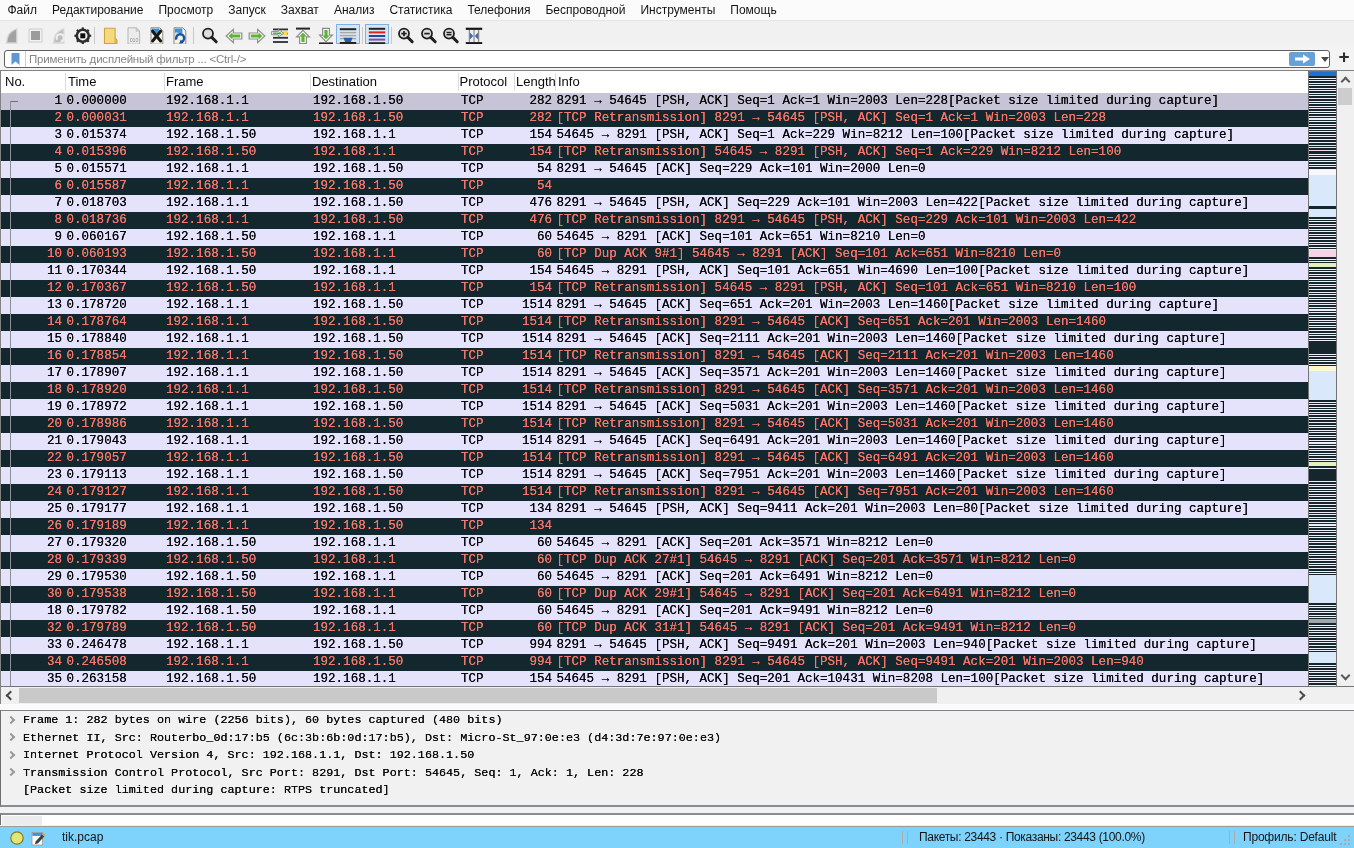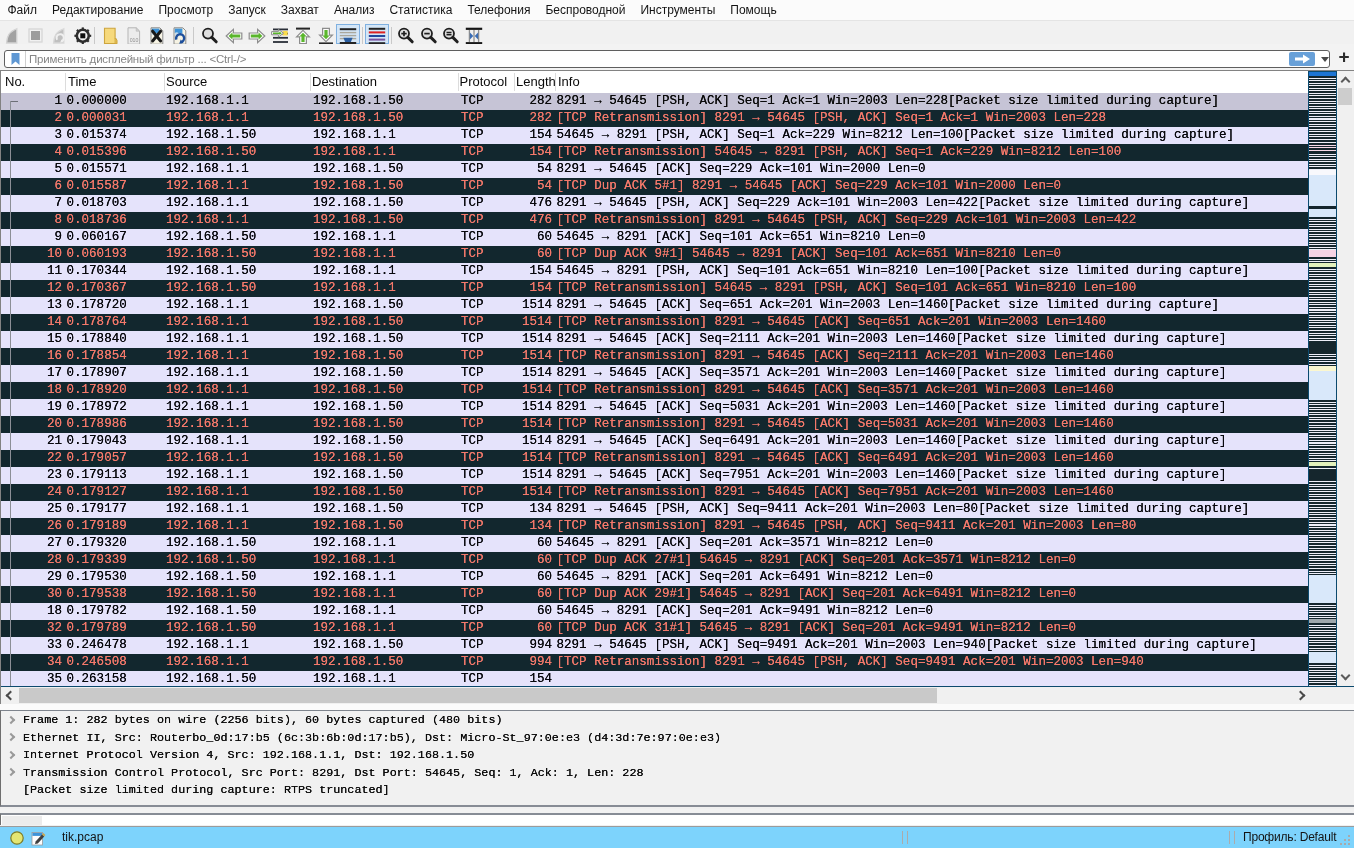--- a/index.html
+++ b/index.html
@@ -14,21 +14,21 @@
 .tbox{position:absolute;top:3px;width:24px;height:20px;background:#d4e6f7;border:1px solid #7fb0e0}
 
 #filterbar{position:absolute;left:0;top:44px;width:1354px;height:26px;background:#f3f3f3}
 #finput{position:absolute;left:4px;top:6px;width:1326px;height:18px;background:#fff;border:1px solid #5f5f5f;border-radius:3px}
 #fbook{position:absolute;left:0;top:0;width:21px;height:16px;border-right:1px solid #cfcfcf}
 #fph{position:absolute;left:24px;top:0;font-size:11.5px;line-height:16px;letter-spacing:-0.2px;color:#868686}
 #fgo{position:absolute;left:1284px;top:1px;width:26px;height:14px;background:#68a0d8;border-radius:2px}
 #fcaret{position:absolute;left:1316px;top:6px;width:0;height:0;border-left:4px solid transparent;border-right:4px solid transparent;border-top:5px solid #494949}
 #fplus{position:absolute;left:1334px;top:3px;width:20px;height:20px;font-size:19px;line-height:20px;color:#2c2c2c;text-align:center;font-weight:bold}
 
-#tablewrap{position:absolute;left:0;top:70px;width:1354px;height:634px;background:#0c4a6e;border-top:1px solid #828282;border-left:1px solid #828282}
+#tablewrap{position:absolute;left:0;top:70px;width:1354px;height:634px;background:#737373;border-top:1px solid #828282;border-left:1px solid #828282}
 #thead{position:absolute;left:0;top:0;width:1307px;height:22px;background:#fff}
 #thead .h{position:absolute;top:0;font-size:13px;line-height:22px;color:#0a0a0a}
 #thead .hs{position:absolute;top:2px;width:1px;height:18px;background:#dcdcdc}
 #rows{position:absolute;left:0;top:22px;width:1307px;height:593px;overflow:hidden}
 .r{position:absolute;left:0;width:1307px;height:17px;line-height:17px;font-family:"Liberation Mono",monospace;font-size:12.55px;white-space:pre;text-shadow:0 0 0.45px currentColor}
 .r span{position:absolute;top:0}
 .lt{background:#e5e3fb;color:#07070c}
 .dk{background:#12272e;color:#f4796b}
 .sel{background:#c6c4d6;color:#0a0a0a}
 .no{left:0;width:61px;text-align:right}
@@ -219,68 +219,68 @@
           </svg></div>
   <div id="fcaret"></div>
  </div>
  <div id="fplus">+</div>
 </div>
 
 <div id="tablewrap">
  <div id="thead">
   <span class="h" style="left:4px">No.</span>
   <span class="h" style="left:67px">Time</span>
-  <span class="h" style="left:165px">Source</span>
+  <span class="h" style="left:165px">Frame</span>
   <span class="h" style="left:311px">Destination</span>
   <span class="h" style="left:458.5px">Protocol</span>
   <span class="h" style="left:515px">Length</span>
   <span class="h" style="left:557px">Info</span>
   <span class="hs" style="left:64px"></span>
   <span class="hs" style="left:163px"></span>
   <span class="hs" style="left:309px"></span>
   <span class="hs" style="left:457px"></span>
   <span class="hs" style="left:512.5px"></span>
   <span class="hs" style="left:554px"></span>
  </div>
  <div id="rows">
 <div class="r sel" style="top:0px"><span class="no">1</span><span class="tc">0.000000</span><span class="sc">192.168.1.1</span><span class="dc">192.168.1.50</span><span class="pc">TCP</span><span class="lc">282</span><span class="ic">8291 → 54645 [PSH, ACK] Seq=1 Ack=1 Win=2003 Len=228[Packet size limited during capture]</span></div>
 <div class="r dk" style="top:17px"><span class="no">2</span><span class="tc">0.000031</span><span class="sc">192.168.1.1</span><span class="dc">192.168.1.50</span><span class="pc">TCP</span><span class="lc">282</span><span class="ic">[TCP Retransmission] 8291 → 54645 [PSH, ACK] Seq=1 Ack=1 Win=2003 Len=228</span></div>
 <div class="r lt" style="top:34px"><span class="no">3</span><span class="tc">0.015374</span><span class="sc">192.168.1.50</span><span class="dc">192.168.1.1</span><span class="pc">TCP</span><span class="lc">154</span><span class="ic">54645 → 8291 [PSH, ACK] Seq=1 Ack=229 Win=8212 Len=100[Packet size limited during capture]</span></div>
 <div class="r dk" style="top:51px"><span class="no">4</span><span class="tc">0.015396</span><span class="sc">192.168.1.50</span><span class="dc">192.168.1.1</span><span class="pc">TCP</span><span class="lc">154</span><span class="ic">[TCP Retransmission] 54645 → 8291 [PSH, ACK] Seq=1 Ack=229 Win=8212 Len=100</span></div>
 <div class="r lt" style="top:68px"><span class="no">5</span><span class="tc">0.015571</span><span class="sc">192.168.1.1</span><span class="dc">192.168.1.50</span><span class="pc">TCP</span><span class="lc">54</span><span class="ic">8291 → 54645 [ACK] Seq=229 Ack=101 Win=2000 Len=0</span></div>
-<div class="r dk" style="top:85px"><span class="no">6</span><span class="tc">0.015587</span><span class="sc">192.168.1.1</span><span class="dc">192.168.1.50</span><span class="pc">TCP</span><span class="lc">54</span><span class="ic">[TCP Dup ACK 5#1] 8291 → 54645 [ACK] Seq=229 Ack=101 Win=2000 Len=0</span></div>
+<div class="r dk" style="top:85px"><span class="no">6</span><span class="tc">0.015587</span><span class="sc">192.168.1.1</span><span class="dc">192.168.1.50</span><span class="pc">TCP</span><span class="lc">54</span></div>
 <div class="r lt" style="top:102px"><span class="no">7</span><span class="tc">0.018703</span><span class="sc">192.168.1.1</span><span class="dc">192.168.1.50</span><span class="pc">TCP</span><span class="lc">476</span><span class="ic">8291 → 54645 [PSH, ACK] Seq=229 Ack=101 Win=2003 Len=422[Packet size limited during capture]</span></div>
 <div class="r dk" style="top:119px"><span class="no">8</span><span class="tc">0.018736</span><span class="sc">192.168.1.1</span><span class="dc">192.168.1.50</span><span class="pc">TCP</span><span class="lc">476</span><span class="ic">[TCP Retransmission] 8291 → 54645 [PSH, ACK] Seq=229 Ack=101 Win=2003 Len=422</span></div>
 <div class="r lt" style="top:136px"><span class="no">9</span><span class="tc">0.060167</span><span class="sc">192.168.1.50</span><span class="dc">192.168.1.1</span><span class="pc">TCP</span><span class="lc">60</span><span class="ic">54645 → 8291 [ACK] Seq=101 Ack=651 Win=8210 Len=0</span></div>
 <div class="r dk" style="top:153px"><span class="no">10</span><span class="tc">0.060193</span><span class="sc">192.168.1.50</span><span class="dc">192.168.1.1</span><span class="pc">TCP</span><span class="lc">60</span><span class="ic">[TCP Dup ACK 9#1] 54645 → 8291 [ACK] Seq=101 Ack=651 Win=8210 Len=0</span></div>
-<div class="r lt" style="top:170px"><span class="no">11</span><span class="tc">0.170344</span><span class="sc">192.168.1.50</span><span class="dc">192.168.1.1</span><span class="pc">TCP</span><span class="lc">154</span><span class="ic">54645 → 8291 [PSH, ACK] Seq=101 Ack=651 Win=8210 Len=100[Packet size limited during capture]</span></div>
+<div class="r lt" style="top:170px"><span class="no">11</span><span class="tc">0.170344</span><span class="sc">192.168.1.50</span><span class="dc">192.168.1.1</span><span class="pc">TCP</span><span class="lc">154</span><span class="ic">54645 → 8291 [PSH, ACK] Seq=101 Ack=651 Win=4690 Len=100[Packet size limited during capture]</span></div>
 <div class="r dk" style="top:187px"><span class="no">12</span><span class="tc">0.170367</span><span class="sc">192.168.1.50</span><span class="dc">192.168.1.1</span><span class="pc">TCP</span><span class="lc">154</span><span class="ic">[TCP Retransmission] 54645 → 8291 [PSH, ACK] Seq=101 Ack=651 Win=8210 Len=100</span></div>
 <div class="r lt" style="top:204px"><span class="no">13</span><span class="tc">0.178720</span><span class="sc">192.168.1.1</span><span class="dc">192.168.1.50</span><span class="pc">TCP</span><span class="lc">1514</span><span class="ic">8291 → 54645 [ACK] Seq=651 Ack=201 Win=2003 Len=1460[Packet size limited during capture]</span></div>
 <div class="r dk" style="top:221px"><span class="no">14</span><span class="tc">0.178764</span><span class="sc">192.168.1.1</span><span class="dc">192.168.1.50</span><span class="pc">TCP</span><span class="lc">1514</span><span class="ic">[TCP Retransmission] 8291 → 54645 [ACK] Seq=651 Ack=201 Win=2003 Len=1460</span></div>
 <div class="r lt" style="top:238px"><span class="no">15</span><span class="tc">0.178840</span><span class="sc">192.168.1.1</span><span class="dc">192.168.1.50</span><span class="pc">TCP</span><span class="lc">1514</span><span class="ic">8291 → 54645 [ACK] Seq=2111 Ack=201 Win=2003 Len=1460[Packet size limited during capture]</span></div>
 <div class="r dk" style="top:255px"><span class="no">16</span><span class="tc">0.178854</span><span class="sc">192.168.1.1</span><span class="dc">192.168.1.50</span><span class="pc">TCP</span><span class="lc">1514</span><span class="ic">[TCP Retransmission] 8291 → 54645 [ACK] Seq=2111 Ack=201 Win=2003 Len=1460</span></div>
 <div class="r lt" style="top:272px"><span class="no">17</span><span class="tc">0.178907</span><span class="sc">192.168.1.1</span><span class="dc">192.168.1.50</span><span class="pc">TCP</span><span class="lc">1514</span><span class="ic">8291 → 54645 [ACK] Seq=3571 Ack=201 Win=2003 Len=1460[Packet size limited during capture]</span></div>
 <div class="r dk" style="top:289px"><span class="no">18</span><span class="tc">0.178920</span><span class="sc">192.168.1.1</span><span class="dc">192.168.1.50</span><span class="pc">TCP</span><span class="lc">1514</span><span class="ic">[TCP Retransmission] 8291 → 54645 [ACK] Seq=3571 Ack=201 Win=2003 Len=1460</span></div>
 <div class="r lt" style="top:306px"><span class="no">19</span><span class="tc">0.178972</span><span class="sc">192.168.1.1</span><span class="dc">192.168.1.50</span><span class="pc">TCP</span><span class="lc">1514</span><span class="ic">8291 → 54645 [ACK] Seq=5031 Ack=201 Win=2003 Len=1460[Packet size limited during capture]</span></div>
 <div class="r dk" style="top:323px"><span class="no">20</span><span class="tc">0.178986</span><span class="sc">192.168.1.1</span><span class="dc">192.168.1.50</span><span class="pc">TCP</span><span class="lc">1514</span><span class="ic">[TCP Retransmission] 8291 → 54645 [ACK] Seq=5031 Ack=201 Win=2003 Len=1460</span></div>
 <div class="r lt" style="top:340px"><span class="no">21</span><span class="tc">0.179043</span><span class="sc">192.168.1.1</span><span class="dc">192.168.1.50</span><span class="pc">TCP</span><span class="lc">1514</span><span class="ic">8291 → 54645 [ACK] Seq=6491 Ack=201 Win=2003 Len=1460[Packet size limited during capture]</span></div>
 <div class="r dk" style="top:357px"><span class="no">22</span><span class="tc">0.179057</span><span class="sc">192.168.1.1</span><span class="dc">192.168.1.50</span><span class="pc">TCP</span><span class="lc">1514</span><span class="ic">[TCP Retransmission] 8291 → 54645 [ACK] Seq=6491 Ack=201 Win=2003 Len=1460</span></div>
 <div class="r lt" style="top:374px"><span class="no">23</span><span class="tc">0.179113</span><span class="sc">192.168.1.1</span><span class="dc">192.168.1.50</span><span class="pc">TCP</span><span class="lc">1514</span><span class="ic">8291 → 54645 [ACK] Seq=7951 Ack=201 Win=2003 Len=1460[Packet size limited during capture]</span></div>
 <div class="r dk" style="top:391px"><span class="no">24</span><span class="tc">0.179127</span><span class="sc">192.168.1.1</span><span class="dc">192.168.1.50</span><span class="pc">TCP</span><span class="lc">1514</span><span class="ic">[TCP Retransmission] 8291 → 54645 [ACK] Seq=7951 Ack=201 Win=2003 Len=1460</span></div>
 <div class="r lt" style="top:408px"><span class="no">25</span><span class="tc">0.179177</span><span class="sc">192.168.1.1</span><span class="dc">192.168.1.50</span><span class="pc">TCP</span><span class="lc">134</span><span class="ic">8291 → 54645 [PSH, ACK] Seq=9411 Ack=201 Win=2003 Len=80[Packet size limited during capture]</span></div>
-<div class="r dk" style="top:425px"><span class="no">26</span><span class="tc">0.179189</span><span class="sc">192.168.1.1</span><span class="dc">192.168.1.50</span><span class="pc">TCP</span><span class="lc">134</span><span class="ic">[TCP Retransmission] 8291 → 54645 [PSH, ACK] Seq=9411 Ack=201 Win=2003 Len=80</span></div>
+<div class="r dk" style="top:425px"><span class="no">26</span><span class="tc">0.179189</span><span class="sc">192.168.1.1</span><span class="dc">192.168.1.50</span><span class="pc">TCP</span><span class="lc">134</span></div>
 <div class="r lt" style="top:442px"><span class="no">27</span><span class="tc">0.179320</span><span class="sc">192.168.1.50</span><span class="dc">192.168.1.1</span><span class="pc">TCP</span><span class="lc">60</span><span class="ic">54645 → 8291 [ACK] Seq=201 Ack=3571 Win=8212 Len=0</span></div>
 <div class="r dk" style="top:459px"><span class="no">28</span><span class="tc">0.179339</span><span class="sc">192.168.1.50</span><span class="dc">192.168.1.1</span><span class="pc">TCP</span><span class="lc">60</span><span class="ic">[TCP Dup ACK 27#1] 54645 → 8291 [ACK] Seq=201 Ack=3571 Win=8212 Len=0</span></div>
 <div class="r lt" style="top:476px"><span class="no">29</span><span class="tc">0.179530</span><span class="sc">192.168.1.50</span><span class="dc">192.168.1.1</span><span class="pc">TCP</span><span class="lc">60</span><span class="ic">54645 → 8291 [ACK] Seq=201 Ack=6491 Win=8212 Len=0</span></div>
 <div class="r dk" style="top:493px"><span class="no">30</span><span class="tc">0.179538</span><span class="sc">192.168.1.50</span><span class="dc">192.168.1.1</span><span class="pc">TCP</span><span class="lc">60</span><span class="ic">[TCP Dup ACK 29#1] 54645 → 8291 [ACK] Seq=201 Ack=6491 Win=8212 Len=0</span></div>
 <div class="r lt" style="top:510px"><span class="no">18</span><span class="tc">0.179782</span><span class="sc">192.168.1.50</span><span class="dc">192.168.1.1</span><span class="pc">TCP</span><span class="lc">60</span><span class="ic">54645 → 8291 [ACK] Seq=201 Ack=9491 Win=8212 Len=0</span></div>
 <div class="r dk" style="top:527px"><span class="no">32</span><span class="tc">0.179789</span><span class="sc">192.168.1.50</span><span class="dc">192.168.1.1</span><span class="pc">TCP</span><span class="lc">60</span><span class="ic">[TCP Dup ACK 31#1] 54645 → 8291 [ACK] Seq=201 Ack=9491 Win=8212 Len=0</span></div>
 <div class="r lt" style="top:544px"><span class="no">33</span><span class="tc">0.246478</span><span class="sc">192.168.1.1</span><span class="dc">192.168.1.50</span><span class="pc">TCP</span><span class="lc">994</span><span class="ic">8291 → 54645 [PSH, ACK] Seq=9491 Ack=201 Win=2003 Len=940[Packet size limited during capture]</span></div>
 <div class="r dk" style="top:561px"><span class="no">34</span><span class="tc">0.246508</span><span class="sc">192.168.1.1</span><span class="dc">192.168.1.50</span><span class="pc">TCP</span><span class="lc">994</span><span class="ic">[TCP Retransmission] 8291 → 54645 [PSH, ACK] Seq=9491 Ack=201 Win=2003 Len=940</span></div>
-<div class="r lt" style="top:578px"><span class="no">35</span><span class="tc">0.263158</span><span class="sc">192.168.1.50</span><span class="dc">192.168.1.1</span><span class="pc">TCP</span><span class="lc">154</span></div>
+<div class="r lt" style="top:578px"><span class="no">35</span><span class="tc">0.263158</span><span class="sc">192.168.1.50</span><span class="dc">192.168.1.1</span><span class="pc">TCP</span><span class="lc">154</span><span class="ic">54645 → 8291 [PSH, ACK] Seq=201 Ack=10431 Win=8208 Len=100[Packet size limited during capture]</span></div>
  </div>
  <div id="relh"></div>
  <div id="relv"></div>
  <div id="minimap">
 <div style="position:absolute;left:0;top:0px;width:27px;height:4px;background:#1b74d4"></div>
 <div style="position:absolute;left:0;top:4px;width:27px;height:67px;background:repeating-linear-gradient(180deg,#15262d 0px,#15262d 1.52px,#edeef8 1.52px,#edeef8 2.56px)"></div>
 <div style="position:absolute;left:0;top:71px;width:27px;height:9px;background:repeating-linear-gradient(180deg,#15262d 0px,#15262d 1.52px,#f6d9e8 1.52px,#f6d9e8 2.56px)"></div>
 <div style="position:absolute;left:0;top:80px;width:27px;height:18px;background:repeating-linear-gradient(180deg,#15262d 0px,#15262d 1.52px,#edeef8 1.52px,#edeef8 2.56px)"></div>
 <div style="position:absolute;left:0;top:98px;width:27px;height:5px;background:#f8f8fc"></div>
 <div style="position:absolute;left:0;top:103px;width:27px;height:31px;background:#d9e8fa"></div>
@@ -343,20 +343,21 @@
       </svg>
  <svg style="position:absolute;left:31px;top:4px" width="15" height="15" viewBox="0 0 15 15">
         <rect x="1" y="1.5" width="10.5" height="12.5" fill="#fdfdfd" stroke="#9a9a9a" stroke-width="0.8"></rect>
         <rect x="1.4" y="1.9" width="9.7" height="3" fill="#3e93d8"></rect>
         <path d="M4.6 10.4 L11 3.4 L13.2 5.4 L6.8 12.4 L4 13 z" fill="#3f3f3f"></path>
         <path d="M11 3.4 L13.2 5.4 L14.4 4 L12.4 2 z" fill="#caa54a"></path>
       </svg>
  <span class="st" style="left:62px">tik.pcap</span>
  <span class="ssep" style="left:902px"></span>
  <span class="ssep" style="left:907px"></span>
+ <span class="st" style="left:919px;letter-spacing:-0.32px">Пакеты: 23443 · Показаны: 23443 (100.0%)</span>
  <span class="ssep" style="left:1229px"></span>
  <span class="ssep" style="left:1234px"></span>
  <span class="st" style="left:1243px;letter-spacing:-0.2px">Профиль: Default</span>
  <svg style="position:absolute;left:1340px;top:8px" width="12" height="12" viewBox="0 0 12 12">
         <g fill="#a9a9a9">
           <rect x="8" y="0" width="2" height="2"></rect>
           <rect x="4" y="4" width="2" height="2"></rect>
           <rect x="8" y="4" width="2" height="2"></rect>
           <rect x="0" y="8" width="2" height="2"></rect>
           <rect x="4" y="8" width="2" height="2"></rect>

